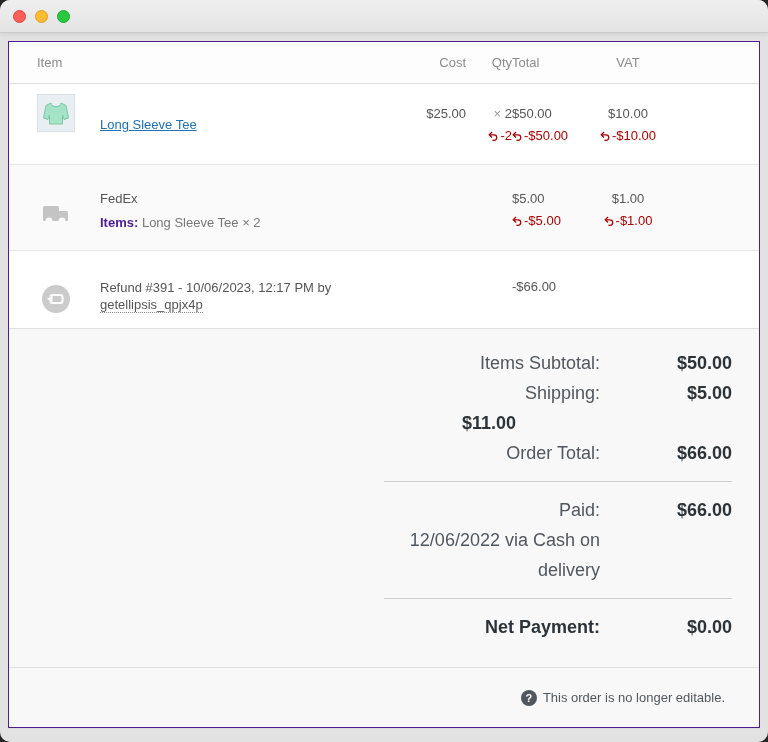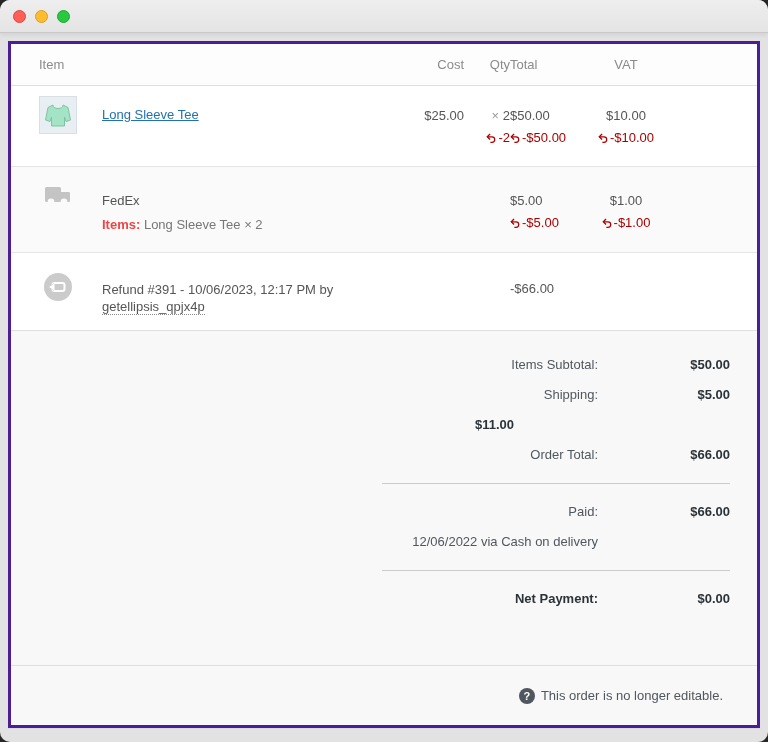--- a/index.html
+++ b/index.html
@@ -13,71 +13,71 @@
   .titlebar { height:33px; background:linear-gradient(#eeeeee,#e4e4e4);
               border-bottom:1px solid #c9c9c9; box-shadow:0 2px 4px rgba(0,0,0,.07);
               display:flex; align-items:center; padding-left:13px; gap:9px; position:relative; z-index:2; }
   .light { width:13px; height:13px; border-radius:50%; display:inline-block; cursor:pointer; }
   .light.red    { background:#ff5f57; border:1px solid #e0443e; }
   .light.yellow { background:#febc2e; border:1px solid #d89e24; }
   .light.green  { background:#28c840; border:1px solid #1aab29; }
 
   
   .page { padding:8px 8px 14px; }
-  .panel { background:#fff; border:3px solid #4c1d95; height:687px;
+  .panel { background:#fff; border:1px solid #4c1d95; height:687px;
            display:flex; flex-direction:column; box-shadow:0 1px 1px rgba(0,0,0,.04); }
 
   
   .order-table { display:table; width:100%; border-collapse:collapse; table-layout:fixed; font-size:13px; }
   .row  { display:table-row; }
   .cell { display:table-cell; vertical-align:top; }
   .c-item  { width:auto;  text-align:left;  padding-left:28px; }
   .c-cost  { width:90px;  text-align:right; }
   .c-qty   { width:46px;  text-align:right; }
   .c-total { width:80px;  text-align:left; }
   .c-vat   { width:72px;  text-align:center; }
   .c-end   { width:95px; }
 
   .thead .cell { color:#8b8b8b; padding-top:13px; padding-bottom:13px;
                  border-bottom:1px solid #dfdfdf; background:#fdfdfd; }
 
   .product-row { height:81px; }
   .product-row .cell { background:#fff; border-bottom:1px solid #e5e5e5; padding-bottom:14px; }
   .product-row .c-item { padding-top:10px; }
   .product-row .val-cell { padding-top:22px; }
-  .item-flex { display:flex; gap:25px; }
+  .item-flex { display:flex; gap:25px;align-items:flex-end; }
   .thumb { width:38px; height:38px; flex:0 0 38px; background:#e9eef2;
            border:1px solid #d9e0e5; display:flex; align-items:center; justify-content:center; }
   .prod-name { margin-top:11px; }
   .prod-name a { color:#2271b1; text-decoration:underline; }
 
   .shipping-row { height:86px; }
   .shipping-row .cell { background:#fafafa; border-bottom:1px solid #e5e5e5; padding-bottom:16px;margin-top:12px; }
   .shipping-row .c-item { padding-top:18px; }
   .shipping-row .val-cell { padding-top:26px; }
   .ship-text { margin-top:8px; color:#555; }
   .ship-items { margin-top:9px; color:#777; }
-  .ship-items b { color:#ef4444; font-weight:bold; }
+  .ship-items b { color:#4c1d95; font-weight:bold; }
   .icon-slot { width:38px; flex:0 0 38px; display:flex; justify-content:center; }
 
   .refund-row { height:77px; }
   .refund-row .cell { background:#fff; padding-bottom:12px; }
   .refund-row .c-item { padding-top:20px; }
   .refund-row .val-cell { padding-top:28px; color:#555; }
   .refund-text { margin-top:8px; color:#555; width:320px; line-height:17px; }
   .refund-user { border-bottom:1px dotted #888; cursor:help; }
 
   .qty-times { color:#999; }
   .qty-num, .money { color:#555; }
   .refund-line { margin-top:7px; color:#a00; white-space:nowrap; }
   .refund-line svg { vertical-align:-1px; margin-right:2px; }
 
   
   .totals-section { background:#f8f8f8; border-top:1px solid #dfdfdf; flex:1;
-                    font-size:13px; padding-top:19px; }
+                    font-size:18px; padding-top:19px; }
   .totals-box { width:348px; margin-left:auto; margin-right:27px; }
   .t-row { display:flex; line-height:30px; }
   .t-label { flex:1; text-align:right; color:#50575e; }
   .t-value { width:132px; text-align:right; color:#2c3338; font-weight:bold; }
   .t-label.red { color:#a00; }
   .t-value.red { color:#a00; }
   .t-label.bold { color:#2c3338; font-weight:bold; }
   .t-note { width:216px; text-align:right; line-height:30px; color:#50575e; }
   .t-divider { border-top:1px solid #ccc; margin:13px 0; }
 

